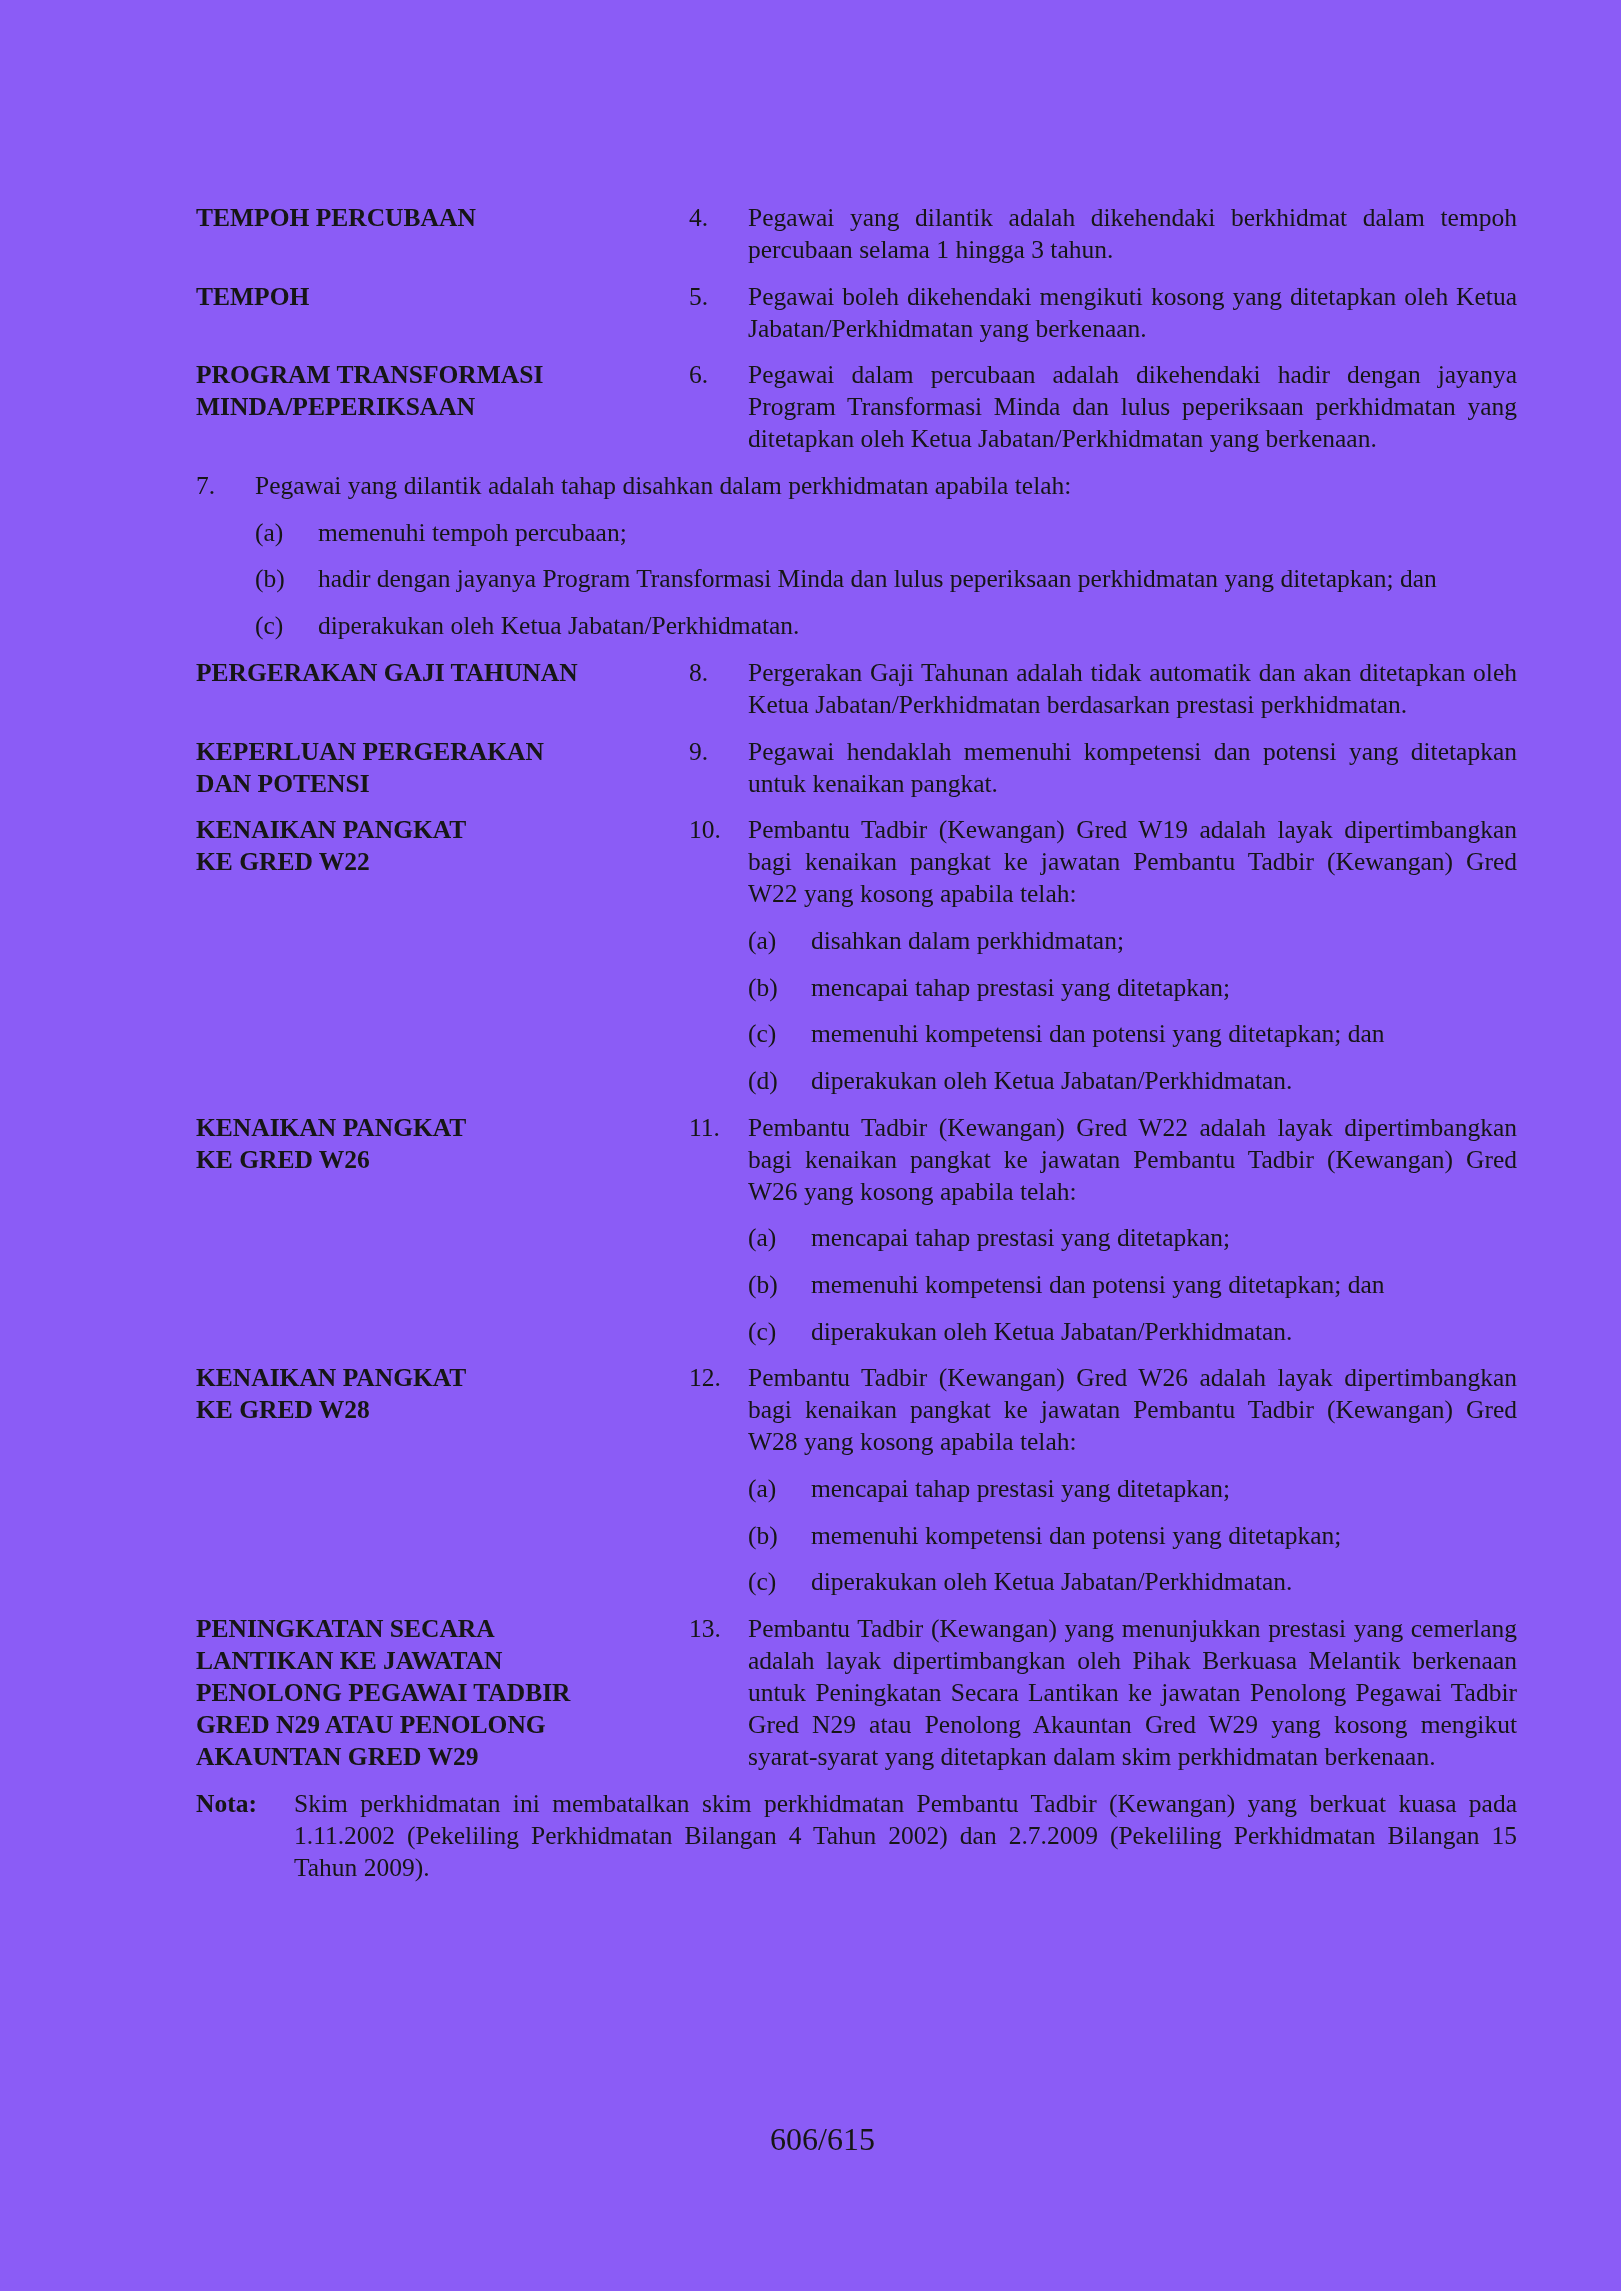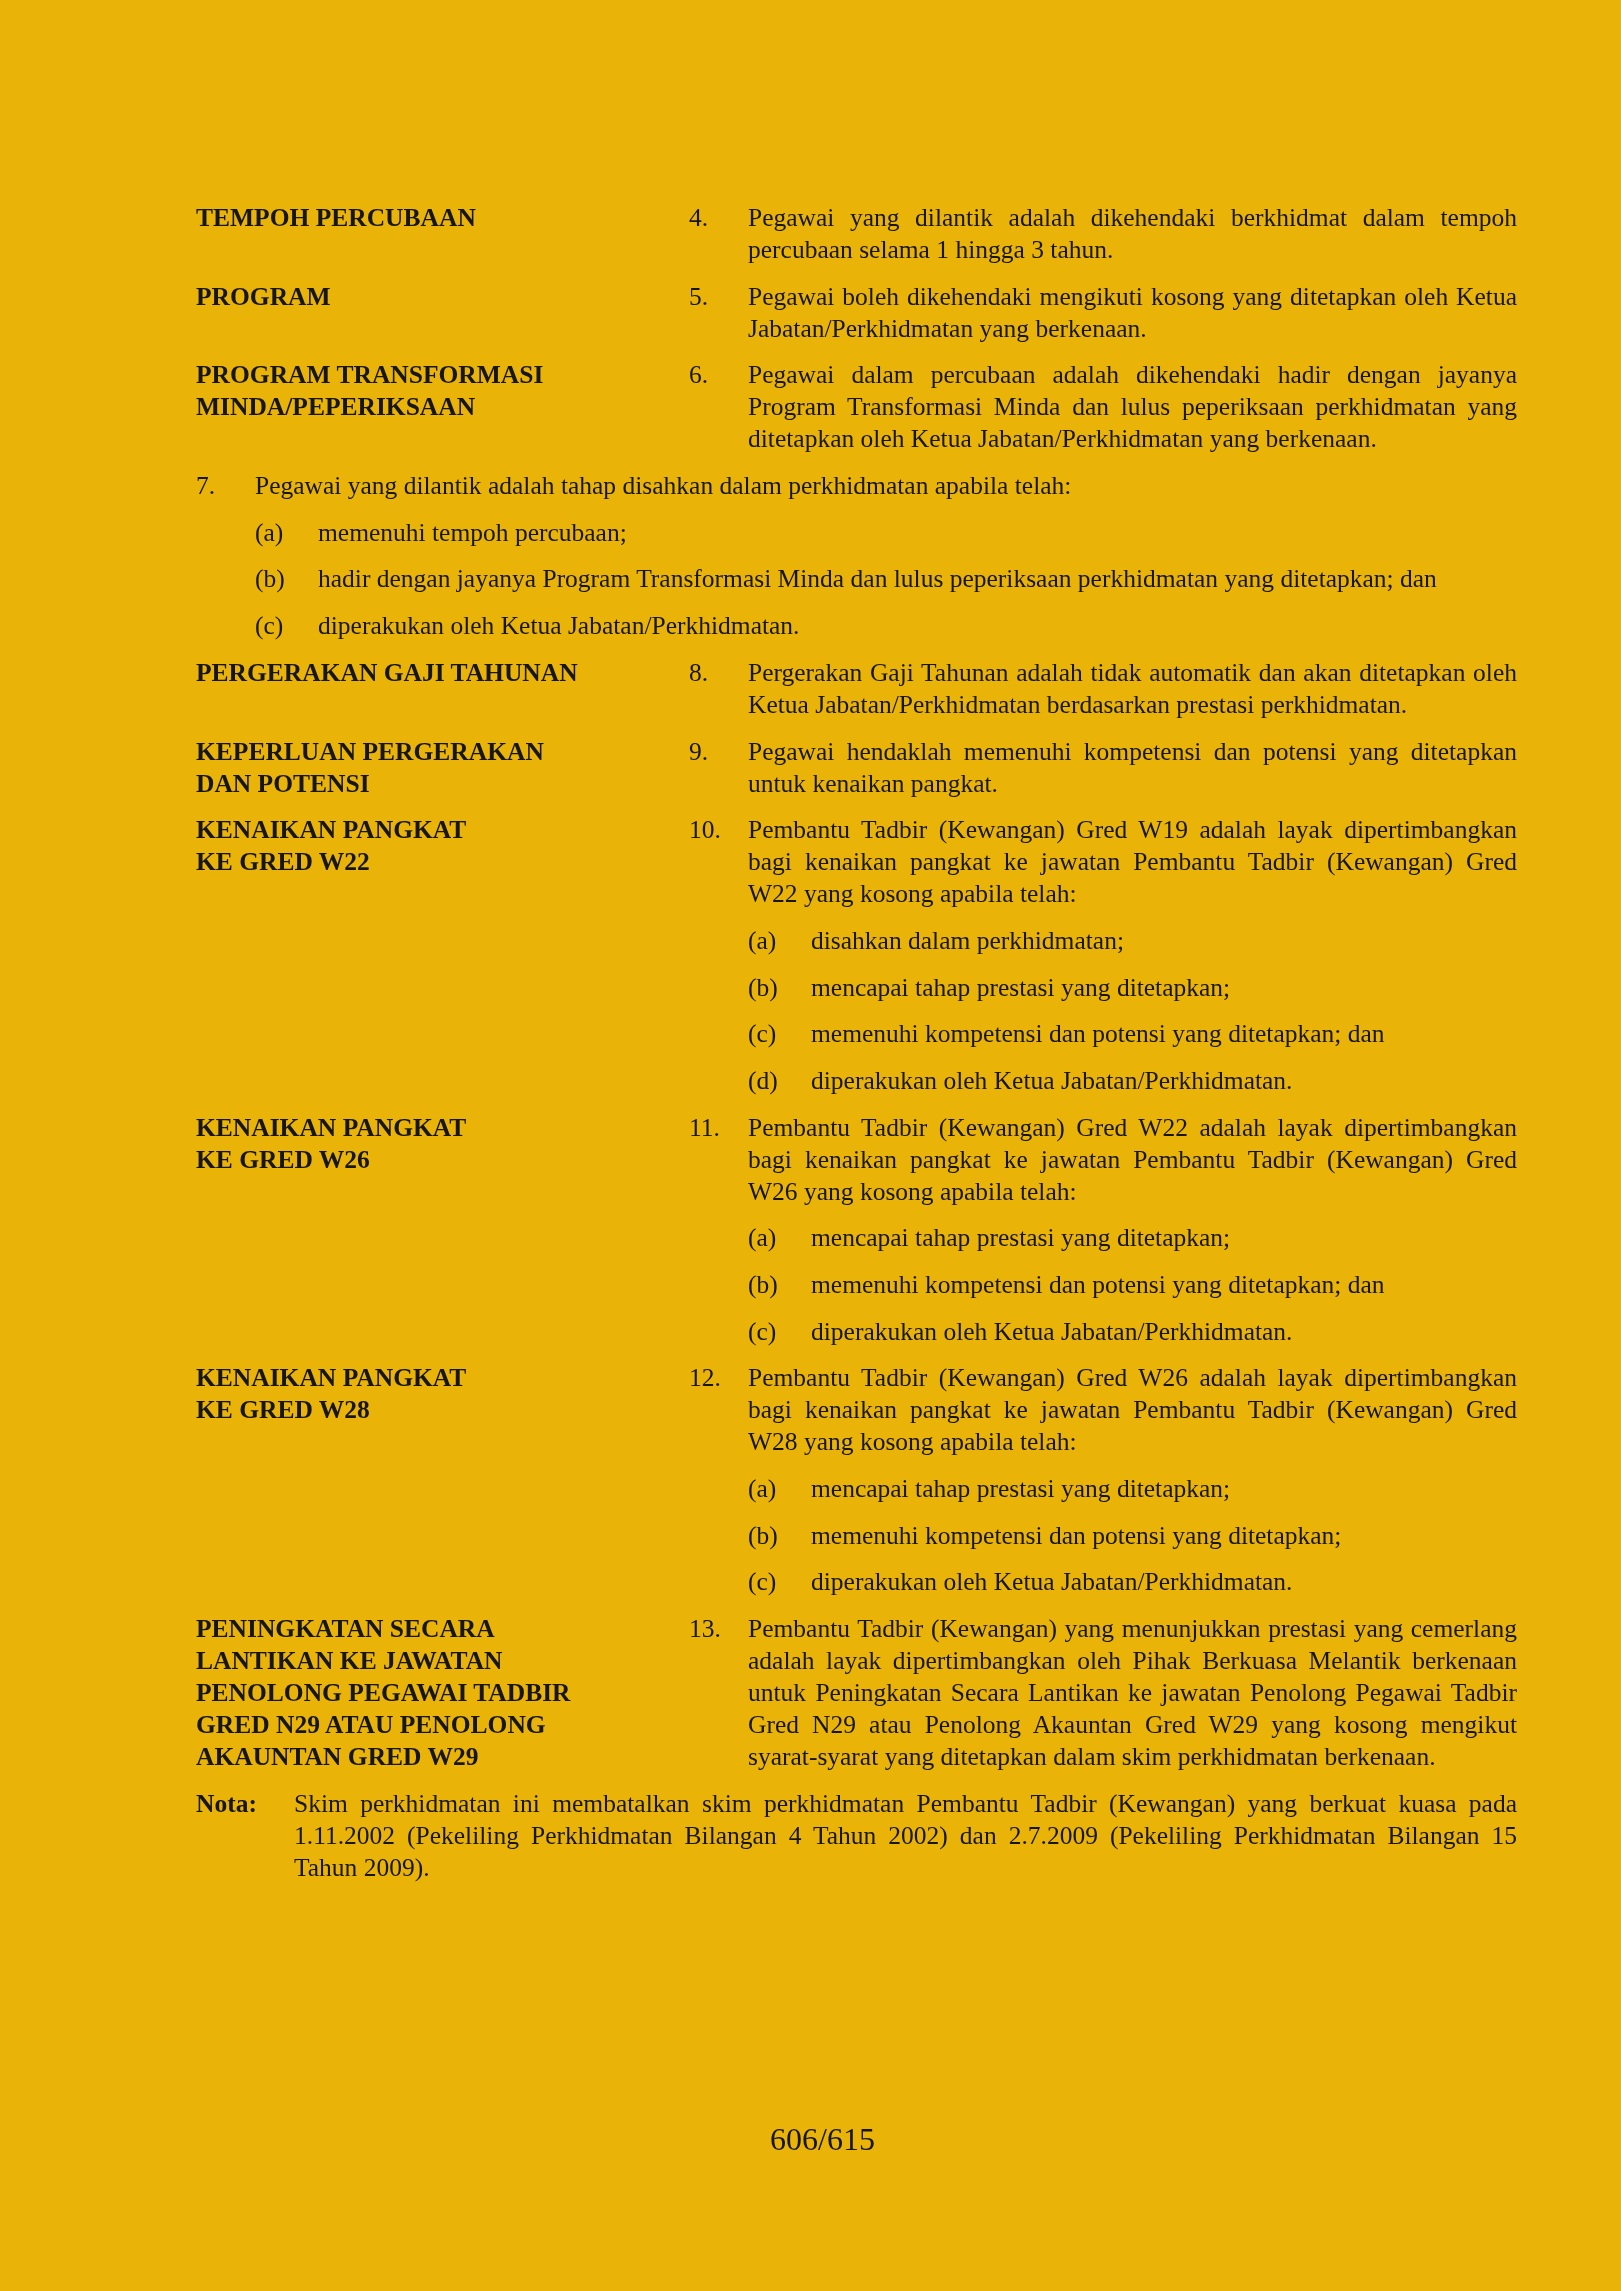--- a/index.html
+++ b/index.html
@@ -4,21 +4,21 @@
 <style>
   html, body {
     margin: 0;
     padding: 0;
     background: #ffffff;
   }
   .page {
     position: relative;
     width: 1621px;
     height: 2292px;
-    background: #eab308;
+    background: #8b5cf6;
     color: #161616;
     font-family: "Liberation Serif", "DejaVu Serif", serif;
     font-size: 25.5px;
     line-height: 32px;
     box-sizing: border-box;
     padding: 202px 104px 0 196px;
     overflow: hidden;
   }
   .section-row {
     display: flex;
@@ -91,21 +91,21 @@
     <div class="section-content">
       <div class="para">
         <div class="num">4.</div>
         <div class="ptext">Pegawai yang dilantik adalah dikehendaki berkhidmat dalam tempoh percubaan selama 1 hingga 3 tahun.</div>
       </div>
       <div></div>
     </div>
   </div>
 
   <div class="section-row">
-    <div class="section-heading">PROGRAM</div>
+    <div class="section-heading">TEMPOH</div>
     <div class="section-content">
       <div class="para">
         <div class="num">5.</div>
         <div class="ptext">Pegawai boleh dikehendaki mengikuti kosong yang ditetapkan oleh Ketua Jabatan/Perkhidmatan yang berkenaan.</div>
       </div>
       <div></div>
     </div>
   </div>
 
   <div class="section-row">

